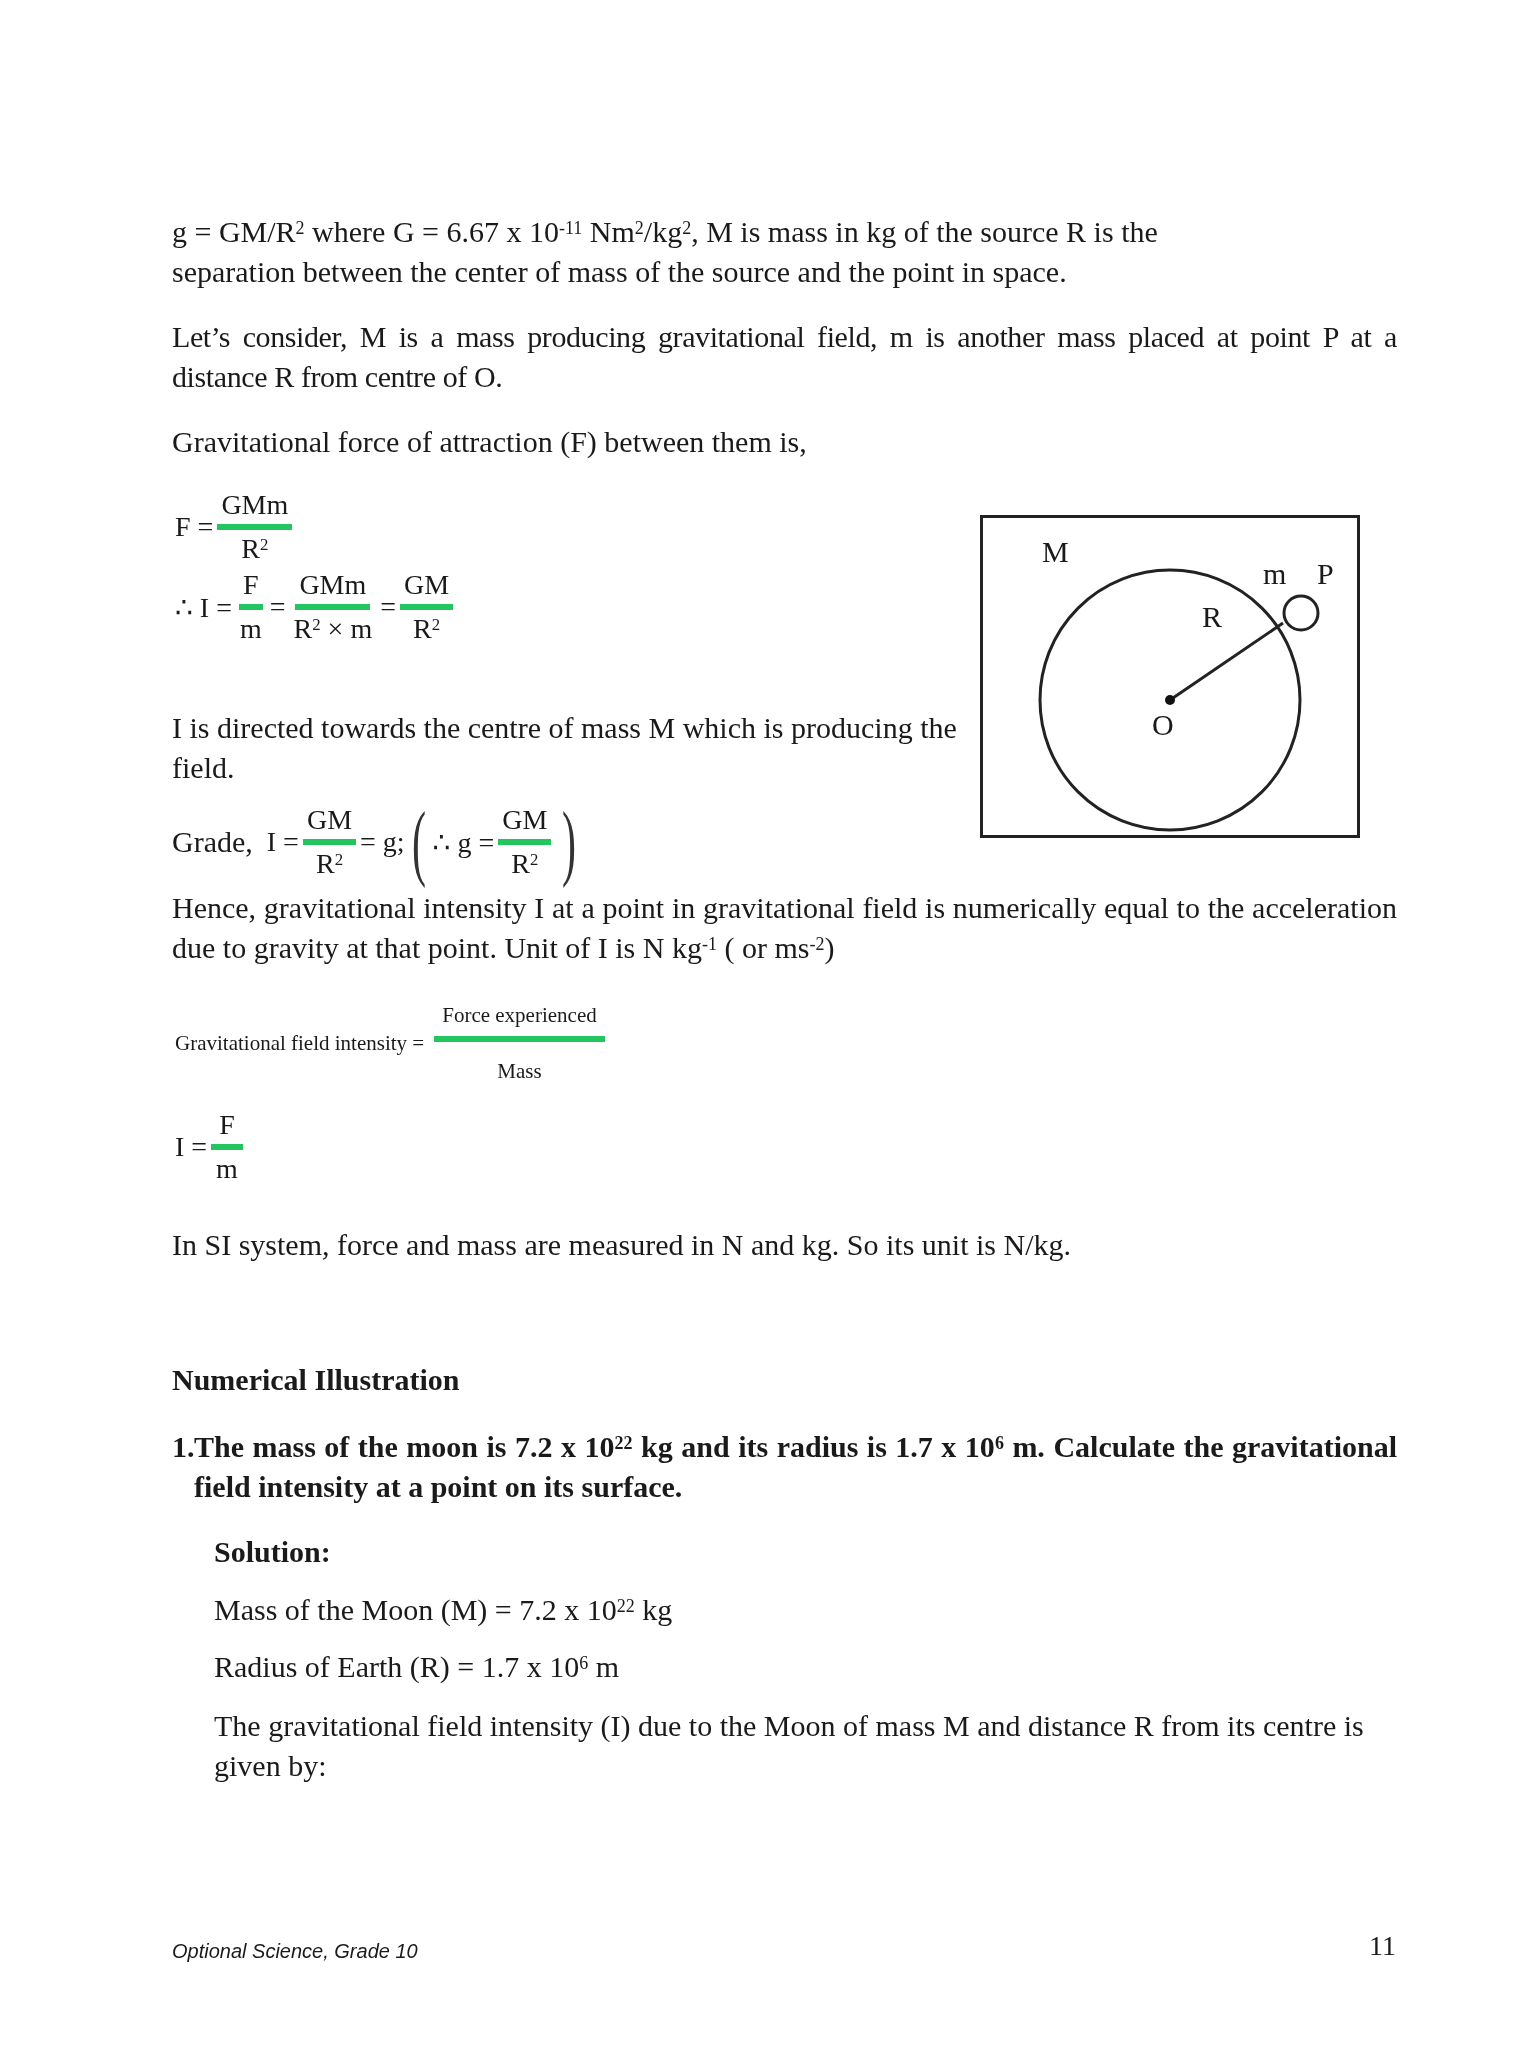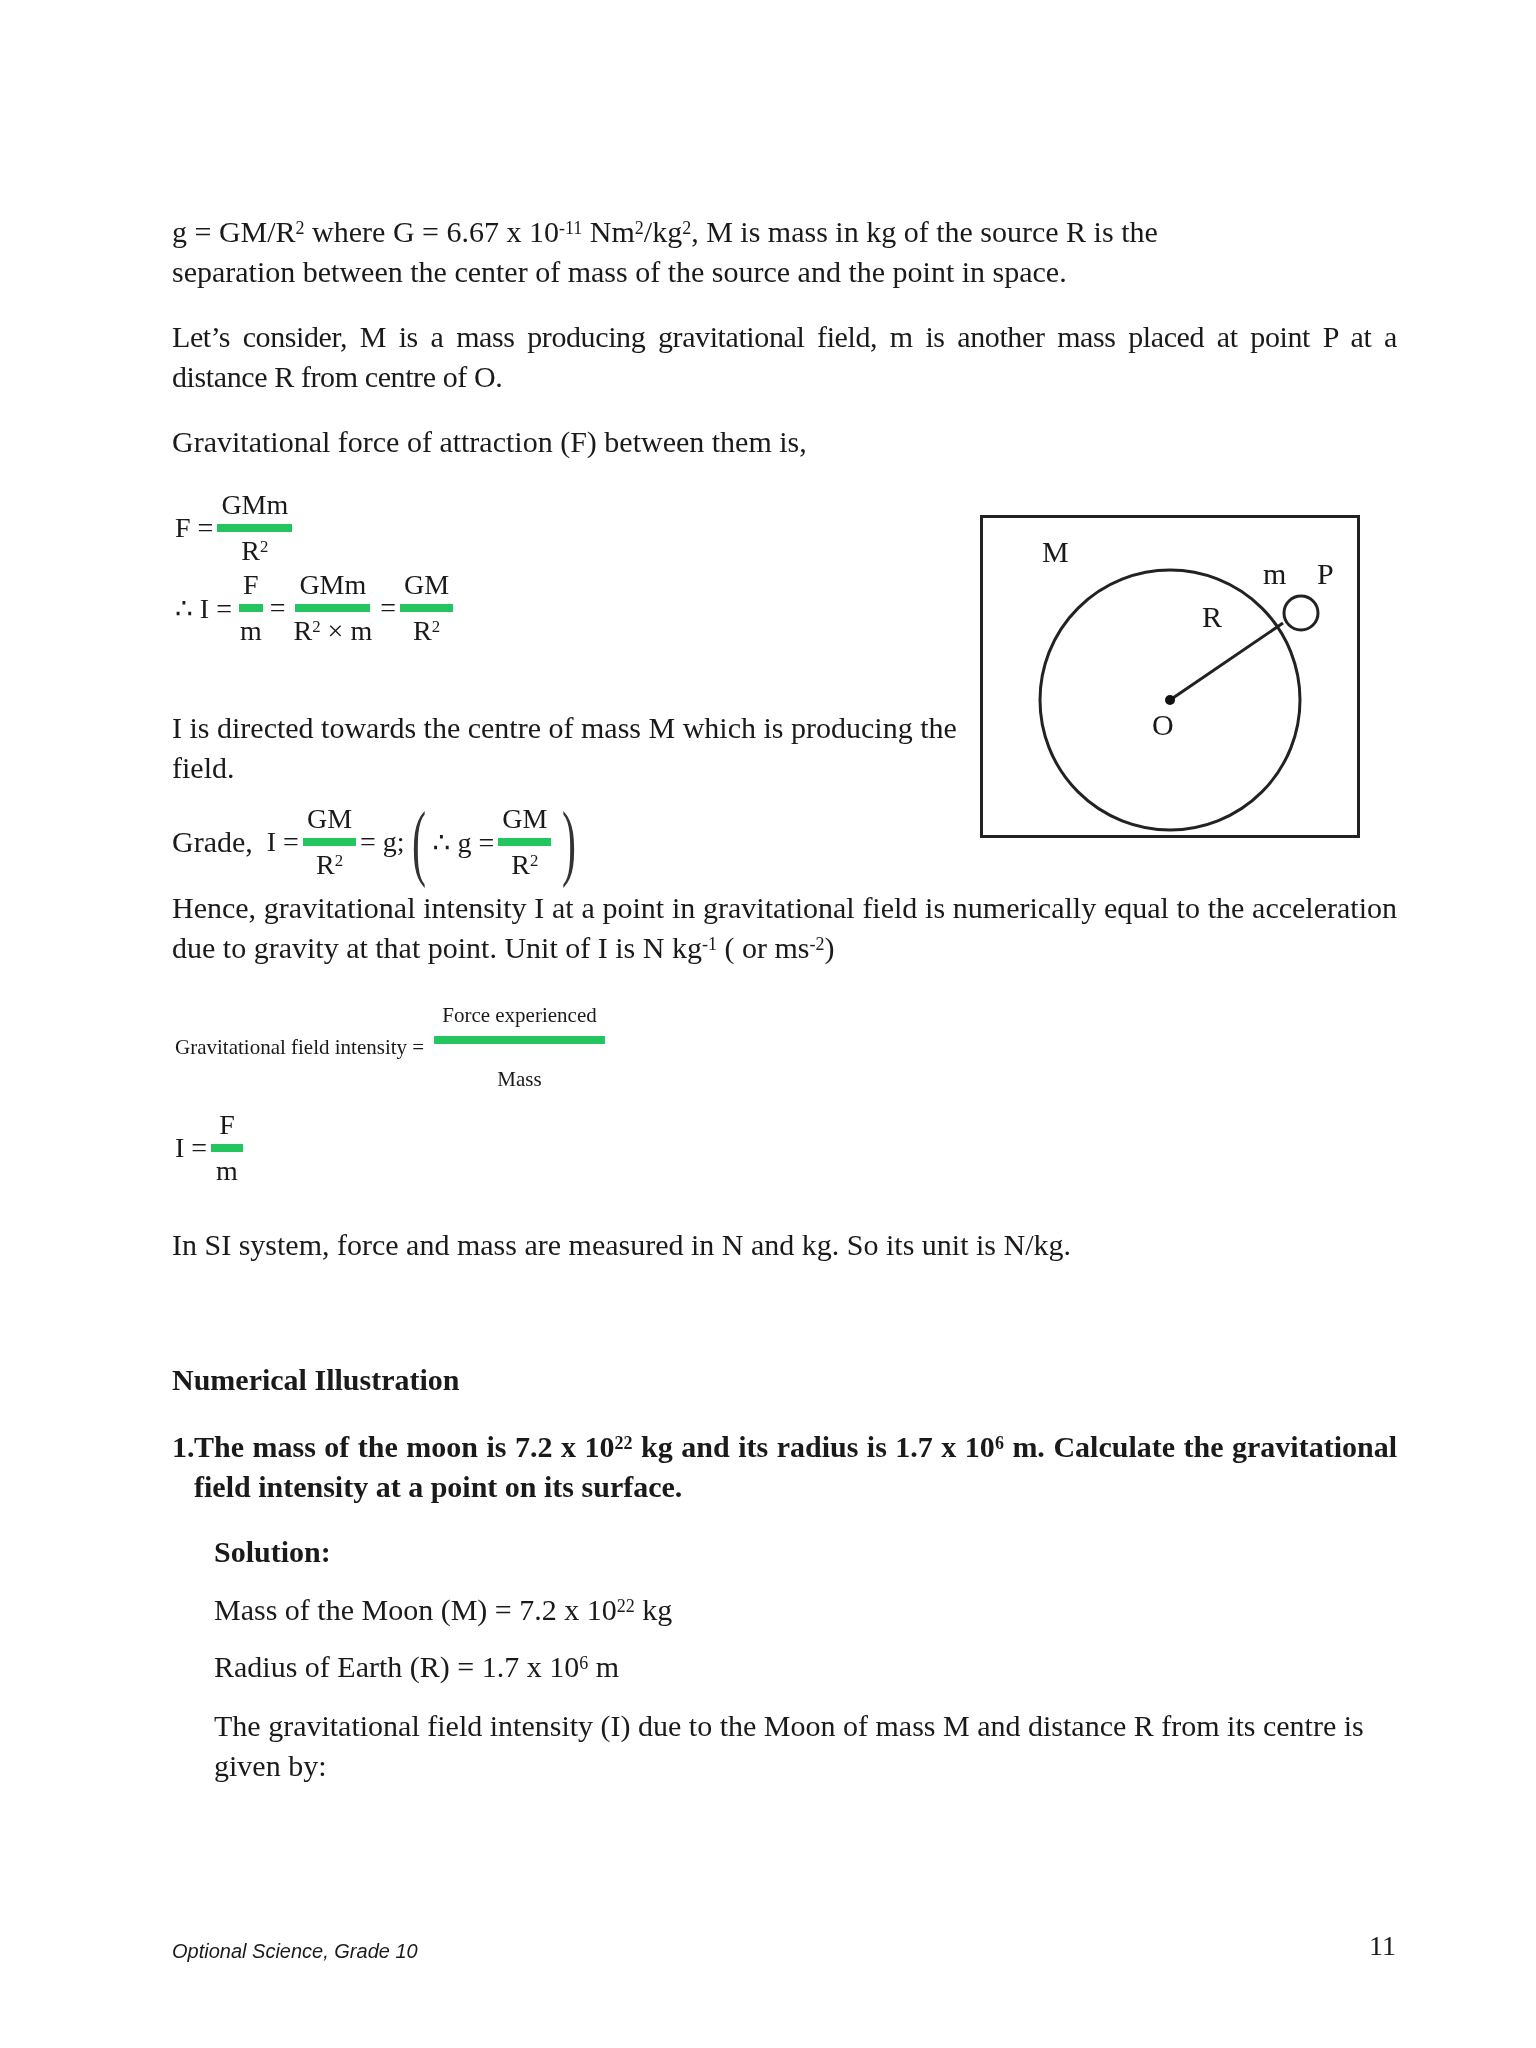--- a/index.html
+++ b/index.html
@@ -5,21 +5,21 @@
   html, body { margin: 0; padding: 0; background: #ffffff; }
   body { width: 1536px; height: 2048px; position: relative; overflow: hidden;
          font-family: "DejaVu Serif", "Liberation Serif", serif; color: #1a1a1a; }
   .abs { position: absolute; }
   .para { position: absolute; left: 172px; width: 1225px; font-size: 30px; line-height: 40px;
           font-family: "Liberation Serif", "DejaVu Serif", serif; }
   .just { text-align: justify; text-align-last: left; }
   sup { font-size: 60%; line-height: 0; position: relative; top: -0.45em; vertical-align: baseline; }
   .math { font-family: "Liberation Serif", "DejaVu Serif", serif; font-size: 28px; }
   .frac { display: inline-flex; flex-direction: column; align-items: center; vertical-align: middle; margin: 0 4px; }
-  .frac .num { padding: 0 4px 2px 4px; border-bottom: 8px solid #22c55e; line-height: 34px; }
+  .frac .num { padding: 0 4px 2px 4px; border-bottom: 6px solid #22c55e; line-height: 34px; }
   .frac .den { padding: 2px 4px 0 4px; line-height: 34px; }
   .row { position: absolute; display: flex; align-items: center; white-space: nowrap; }
   .bold { font-weight: bold; }
   .big-paren { font-size: 84px; font-weight: 100; line-height: 84px; transform: scaleX(0.5); display: inline-block; color: #333; }
   .footer-left { position: absolute; left: 172px; top: 1940px; font-family: "Liberation Sans", sans-serif; font-style: italic; font-size: 20px; }
   .footer-right { position: absolute; left: 1340px; top: 1930px; width: 56px; text-align: right; font-family: "Liberation Serif", serif; font-size: 28px; }
   .diagram { position: absolute; left: 980px; top: 515px; width: 380px; height: 323px; }
 </style>
 </head>
 <body>
@@ -94,21 +94,21 @@
   <span class="abs" style="left:222px; top:85px; font-size:30px; font-family:'Liberation Serif',serif;">R</span>
   <span class="abs" style="left:172px; top:193px; font-size:30px; font-family:'Liberation Serif',serif;">O</span>
 </div>
 
 <div class="para just" style="top:888px;">
   <span>Hence, gravitational intensity I at a point in gravitational field is numerically equal to the acceleration due to gravity at that point. Unit of I is N kg</span><sup>-1</sup><span> ( or ms</span><sup>-2</sup><span>)</span>
 </div>
 
 <div class="row" style="left:175px; top:998px; font-size:21px; font-family:'Liberation Serif', serif;">
   <span>Gravitational field intensity =</span>
-  <span class="frac" style="margin-left:10px;gap:6px;">
+  <span class="frac" style="margin-left:10px;">
     <span class="num" style="padding:0 8px 4px 8px;">Force experienced</span>
     <span class="den" style="padding-top:12px;">Mass</span>
   </span>
 </div>
 
 <div class="row math" style="left:175px; top:1108px;">
   <span>I =</span>
   <span class="frac">
     <span class="num" style="padding:0 8px 2px 8px;">F</span>
     <span class="den">m</span>

